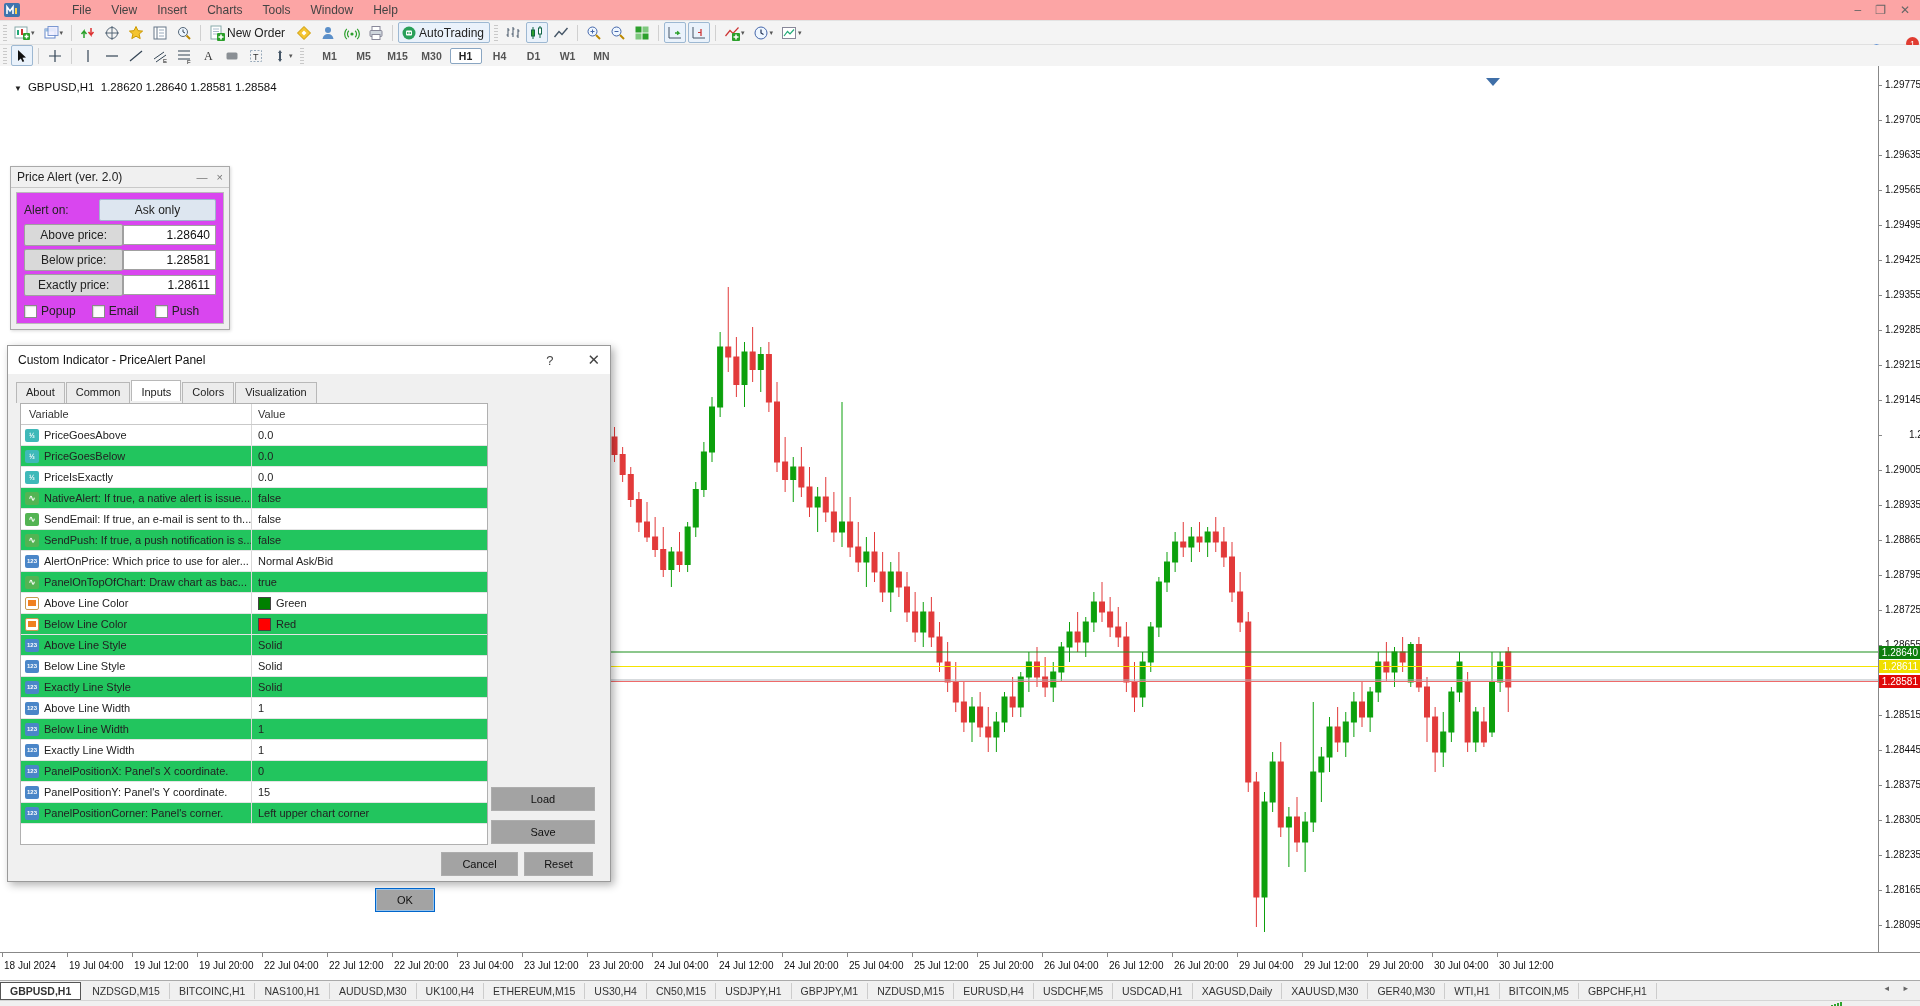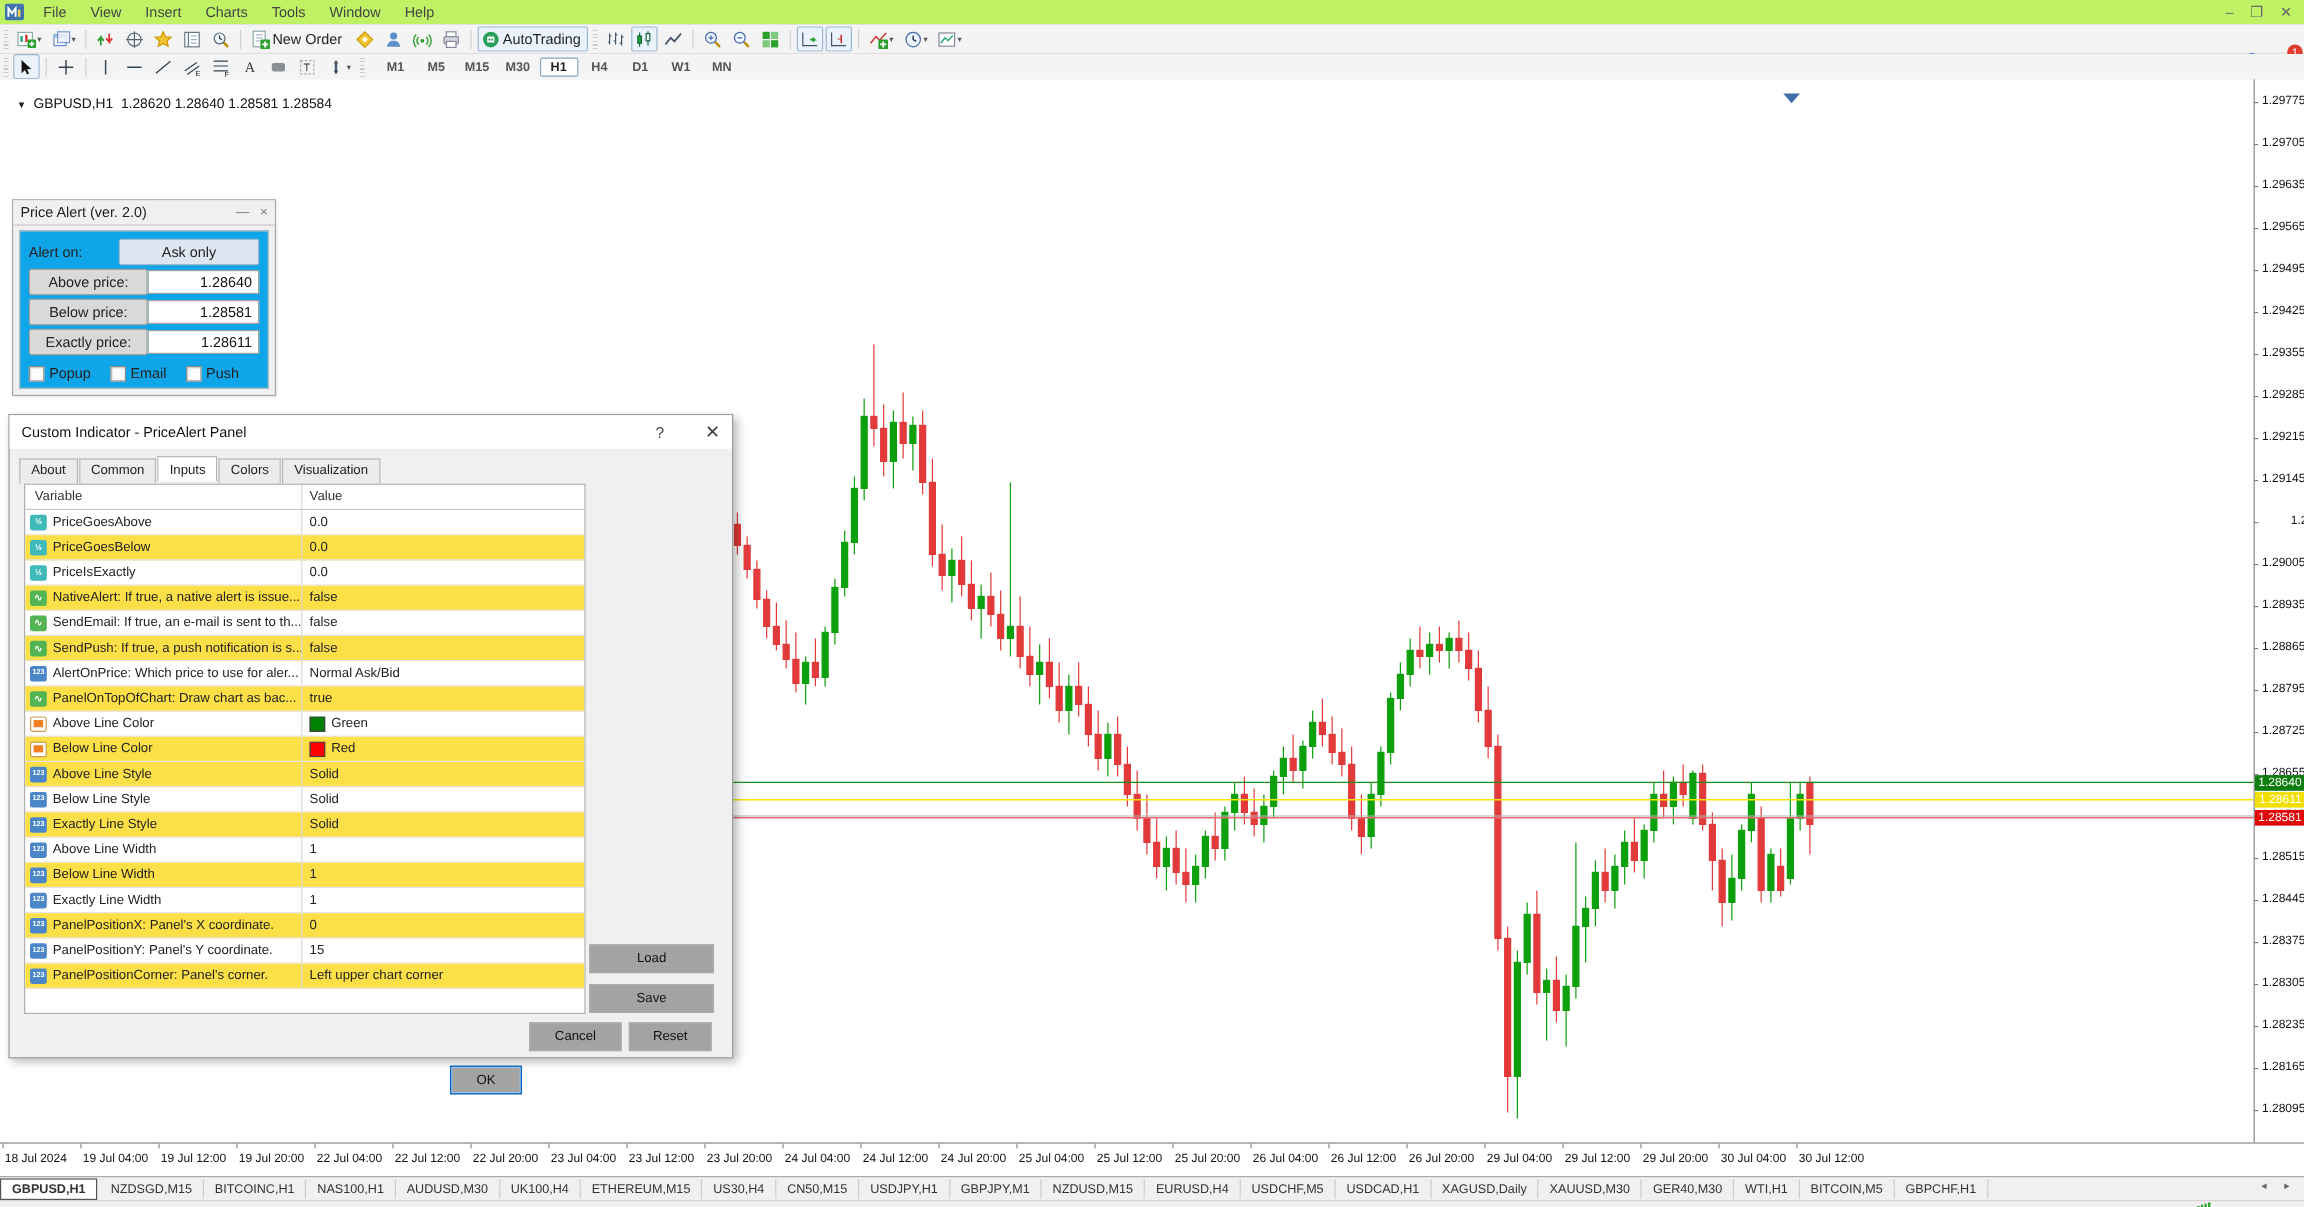--- a/index.html
+++ b/index.html
@@ -1,21 +1,21 @@
 <!DOCTYPE html>
 <html><head>
 <meta charset="utf-8">
 <style>
   html,body{margin:0;padding:0;}
   #app{position:relative;width:1920px;height:1006px;overflow:hidden;background:#ffffff;
        font-family:"Liberation Sans","DejaVu Sans",sans-serif;font-size:11px;color:#222;
        -webkit-font-smoothing:antialiased;}
   
-  #menubar{position:absolute;left:0;top:0;width:1920px;height:20px;background:#bef264;
-           border-bottom:1px solid #e3e3e3;display:flex;align-items:center;}
+  #menubar{position:absolute;left:0;top:0;width:1920px;height:20px;background:#fca5a5;
+           border-bottom:1px solid #e3e3e3;display:flex;align-items:center;gap:36px;}
   .menu-item{padding:2px 10px;color:#444;font-size:12px;cursor:default;}
   .app-logo{width:16px;height:14px;margin:0 6px 0 4px;}
   #win-controls{position:absolute;right:4px;top:0;display:flex;gap:14px;color:#666;
                 font-size:12px;align-items:center;height:20px;padding-right:6px;}
   #toolbar1{position:absolute;left:0;top:21px;width:1920px;height:23px;background:#f4f4f4;
             border-bottom:1px solid #e0e0e0;display:flex;align-items:center;}
   #toolbar2{position:absolute;left:0;top:45px;width:1920px;height:21px;background:#f4f4f4;
             border-bottom:1px solid #c9c9c9;display:flex;align-items:center;}
   .tbtn{display:flex;align-items:center;height:19px;padding:0 2px;margin:0 1px;border:1px solid transparent;border-radius:2px;}
   .tbtn.active{border-color:#9db8d2;background:#eaf2fb;}
@@ -51,21 +51,21 @@
   #status-sliver{position:absolute;left:0;top:1000px;width:1920px;height:6px;background:#f0f0f0;border-top:1px solid #d5d5d5;}
   .sigbars{position:absolute;right:78px;top:1px;display:flex;align-items:flex-end;gap:1px;}
   .sigbars i{display:block;width:2px;background:#2ea52e;}
   
   #pa-panel{position:absolute;left:10px;top:100px;width:218px;height:162px;background:#f0f0f0;
             border:1px solid #a9a9a9;box-shadow:1px 1px 3px rgba(0,0,0,.15);}
   #pa-title{height:20px;display:flex;align-items:center;padding:0 6px;font-size:12px;color:#222;
             border-bottom:1px solid #c9c9c9;background:#f0f0f0;}
   #pa-title .sp{flex:1;}
   .pa-ctl{color:#777;font-size:11px;margin-left:9px;}
-  #pa-body{position:absolute;left:5px;top:25px;right:5px;bottom:5px;border:1px solid #bbb;background:#0ea5e9;}
+  #pa-body{position:absolute;left:5px;top:25px;right:5px;bottom:5px;border:1px solid #bbb;background:#d946ef;}
   .pa-row{position:absolute;left:7px;right:7px;height:22px;display:flex;align-items:center;justify-content:space-between;}
   .pa-label{font-size:12px;color:#222;}
   .pa-btn{width:115px;height:20px;background:#dde6f0;border:1px solid #9fb6cc;border-radius:2px;
           display:flex;align-items:center;justify-content:center;font-size:12px;color:#222;}
   .pa-gbtn{width:100px;height:20px;background:#d9d9d9;border:1px solid #a0a0a0;border-radius:2px;
            display:flex;align-items:center;justify-content:center;font-size:12px;color:#222;}
   .pa-input{width:88px;height:18px;background:#fff;border:1px solid #a0a0a0;font-size:12px;color:#111;
             display:flex;align-items:center;justify-content:flex-end;padding-right:5px;}
   .pa-check{display:flex;align-items:center;gap:4px;font-size:12px;color:#222;}
   .cbox{width:11px;height:11px;background:#fdfdfd;border:1px solid #8a8a8a;box-shadow:inset 1px 1px 1px #ddd;}
@@ -74,21 +74,21 @@
        border:1px solid #9a9a9a;box-shadow:3px 3px 8px rgba(0,0,0,.3);}
   #dlg-title{height:28px;background:#fff;display:flex;align-items:center;padding:0 10px;font-size:12px;color:#111;}
   #dlg-title .sp{flex:1;}
   .dlg-ctl{color:#444;font-size:13px;margin-left:34px;}
   #dlg-tabs{position:absolute;left:8px;top:36px;display:flex;}
   .dtab{padding:3px 9px;font-size:11px;color:#222;border:1px solid #b8b8b8;border-bottom:none;background:#ececec;margin-right:1px;}
   .dtab.active{background:#fff;position:relative;top:-2px;padding-top:5px;}
   #dlg-table{position:absolute;left:12px;top:57px;width:466px;height:440px;background:#fff;border:1px solid #b0b0b0;overflow:hidden;}
   .trow{display:flex;height:20px;align-items:center;border-bottom:1px solid #e4e4e4;}
   .trow.head{color:#333;border-bottom:1px solid #c9c9c9;}
-  .trow.alt{background:#fde047;}
+  .trow.alt{background:#22c55e;}
   .tc-var{flex:0 0 231px;display:flex;align-items:center;padding-left:4px;border-right:1px solid #d8d8d8;height:100%;box-sizing:border-box;overflow:hidden;white-space:nowrap;}
   .tc-val{flex:1;display:flex;align-items:center;padding-left:6px;overflow:hidden;white-space:nowrap;}
   .ricon{width:14px;height:13px;border-radius:2px;margin-right:5px;flex:0 0 14px;
          display:flex;align-items:center;justify-content:center;color:#fff;font-size:7px;font-weight:bold;}
   .ricon.dbl{background:#3fb9b9;}
   .ricon.bool{background:#53b453;font-size:9px;}
   .ricon.int{background:#4a86c8;font-size:6px;}
   .ricon.clr{background:#fff;border:1px solid #c89a50;box-sizing:border-box;}
   .ricon.clr i{display:block;width:8px;height:6px;background:#f08020;}
   .swatch{display:inline-block;width:11px;height:11px;border:1px solid #444;margin-right:5px;}

